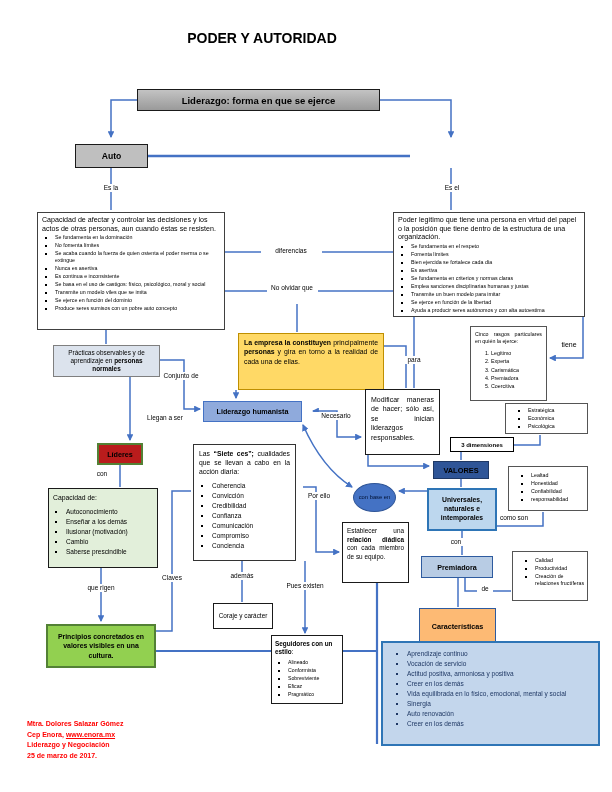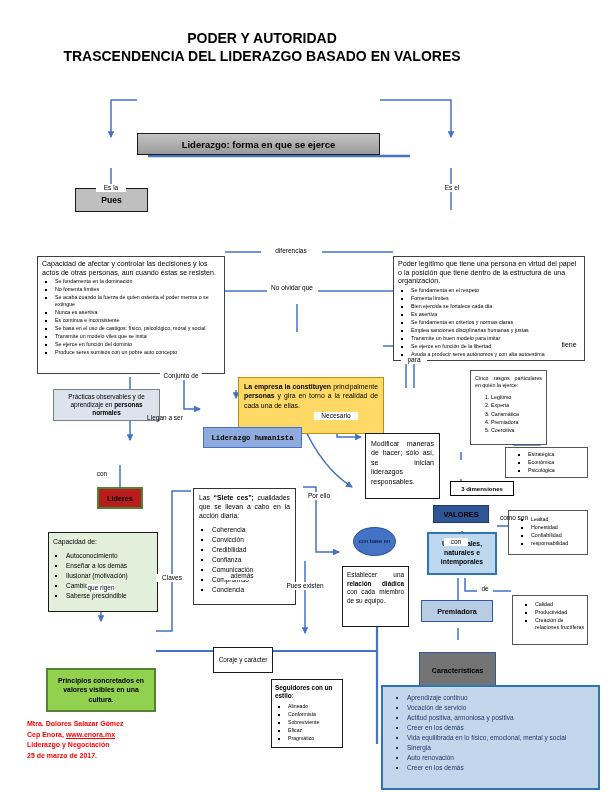--- a/index.html
+++ b/index.html
@@ -4,21 +4,21 @@
 <style>
   html,body{margin:0;padding:0;background:#fff;}
   .page{position:relative;width:612px;height:792px;background:#fff;overflow:hidden;
         font-family:"Liberation Sans",sans-serif;color:#000;}
   .abs{position:absolute;box-sizing:border-box;}
   svg.wires{position:absolute;left:0;top:0;pointer-events:none;}
   .b{font-weight:bold;}
   
   .hdr{left:42px;top:30px;width:440px;text-align:center;font-weight:bold;font-size:14px;line-height:1.25;}
   
-  .node{position:absolute;box-sizing:border-box;background:#fff;border:1px solid #404040;margin-top:44px;}
+  .node{position:absolute;box-sizing:border-box;background:#fff;border:1px solid #404040;}
   .ctr{display:flex;align-items:center;justify-content:center;text-align:center;}
   .lbl{position:absolute;font-size:6.5px;line-height:1.2;text-align:center;color:#000;}
   .bg{background:#fff;}
   ul.sq{list-style:square;margin:1px 0 0 0;padding:0 0 0 13px;}
   ul.sq li{margin:0 0 1.5px 0;}
   ol.num{margin:3px 0 0 0;padding:0 0 0 16px;}
   ol.num li{margin:0 0 1.5px 0;}
   .tiny{font-size:5.3px;line-height:1.25;}
   .defbox{padding:3px 4px;font-size:7.1px;line-height:1.2;}
   .gradgray{background:linear-gradient(180deg,#c3c3c3 0%,#9a9a9a 100%);}
@@ -73,26 +73,25 @@
       <path d="M462,531 V555"></path>
       <path d="M458,578 V607"></path>
       <path d="M465,578 V591 H511"></path>
       <path d="M458,628 V640"></path>
       <path d="M497,526 H543 V512"></path>
     </g>
   </svg>
 
   <div class="abs hdr">
     <div>PODER Y AUTORIDAD</div>
-    <div>TRASCENDENCIA DEL LIDERAZGO BASADO EN VALORES</div>
   </div>
 
   <div class="node ctr gradgray" style="left:137px;top:89px;width:243px;height:22px;border:1.6px solid #1a1a1a;font-size:9.5px;font-weight:bold;">Liderazgo: forma en que se ejerce</div>
 
-  <div class="node ctr" style="left:75px;top:144px;width:73px;height:24px;background:#bfbfbf;border:1.6px solid #1a1a1a;font-size:8.6px;font-weight:bold;">Pues</div>
+  <div class="node ctr" style="left:75px;top:144px;width:73px;height:24px;background:#bfbfbf;border:1.6px solid #1a1a1a;font-size:8.6px;font-weight:bold;">Auto</div>
 
   <div class="lbl bg" style="left:96px;top:184px;width:30px;">Es la</div>
   <div class="lbl bg" style="left:437px;top:184px;width:30px;">Es el</div>
 
   <div class="node defbox" style="left:393px;top:212px;width:192px;height:105px;border-width:1.2px;">
     <div>Poder legítimo que tiene una persona en virtud del papel o la posición que tiene dentro de la estructura de una organización.</div>
     <ul class="sq tiny">
         <li>Se fundamenta en el respeto</li>
         <li>Fomenta límites</li>
         <li>Bien ejercida se fortalece cada día</li>
@@ -132,21 +131,21 @@
 
   <div class="node ctr" style="left:53px;top:345px;width:107px;height:32px;background:#dce3ed;border:1px solid #7f7f7f;font-size:6.4px;line-height:1.25;padding:2px;">
     <div>
       <span>Prácticas observables y de aprendizaje en</span>
       <span class="b">personas normales</span>
     </div>
   </div>
 
   <div class="lbl bg" style="left:160px;top:372px;width:42px;">Conjunto de</div>
 
-  <div class="node ctr" style="left:203px;top:383px;width:99px;height:21px;background:#8faadc;border:1.8px solid #4472c4;font-size:7.2px;font-weight:bold;font-family:Liberation Mono, monospace;">Liderazgo humanista</div>
+  <div class="node ctr" style="left:203px;top:401px;width:99px;height:21px;background:#8faadc;border:1.8px solid #4472c4;font-size:7.2px;font-weight:bold;">Liderazgo humanista</div>
 
   <div class="lbl" style="left:145px;top:414px;width:40px;">Llegan a ser</div>
 
   <div class="node ctr" style="left:97px;top:443px;width:46px;height:22px;background:#b91c1c;border:2px solid #538135;font-size:7.2px;font-weight:bold;">Líderes</div>
 
   <div class="lbl" style="left:90px;top:470px;width:24px;">con</div>
 
   <div class="node" style="left:48px;top:488px;width:110px;height:80px;background:#e2efda;border:1.2px solid #1a1a1a;padding:5px 4px;font-size:6.8px;line-height:1.3;">
     <div>Capacidad de:</div>
     <ul class="sq" style="font-size:6.5px;margin-top:5px;">
@@ -255,21 +254,21 @@
   <div class="node" style="left:512px;top:551px;width:76px;height:50px;border:1.2px solid #555;padding:4px 2px 2px 8px;">
     <ul class="sq tiny" style="padding-left:14px;">
         <li>Calidad</li>
         <li>Productividad</li>
         <li>Creación de relaciones fructíferas</li>
       </ul>
   </div>
 
   <div class="lbl bg" style="left:477px;top:585px;width:16px;">de</div>
 
-  <div class="node ctr" style="left:419px;top:608px;width:77px;height:37px;background:#737373;border:1.4px solid #2e5b9f;font-size:7.2px;font-weight:bold;">Características</div>
+  <div class="node ctr" style="left:419px;top:608px;width:77px;height:37px;background:#fdba74;border:1.4px solid #2e5b9f;font-size:7.2px;font-weight:bold;">Características</div>
 
   <div class="node" style="left:381px;top:641px;width:219px;height:105px;background:#c3d6ec;border:2.6px solid #2e75b6;padding:6px 8px;color:#1f3864;">
     <ul class="sq" style="font-size:6.5px;line-height:1.3;padding-left:16px;">
         <li>Aprendizaje continuo</li>
         <li>Vocación de servicio</li>
         <li>Actitud positiva, armoniosa y positiva</li>
         <li>Creer en los demás</li>
         <li>Vida equilibrada en lo físico, emocional, mental y social</li>
         <li>Sinergia</li>
         <li>Auto renovación</li>

